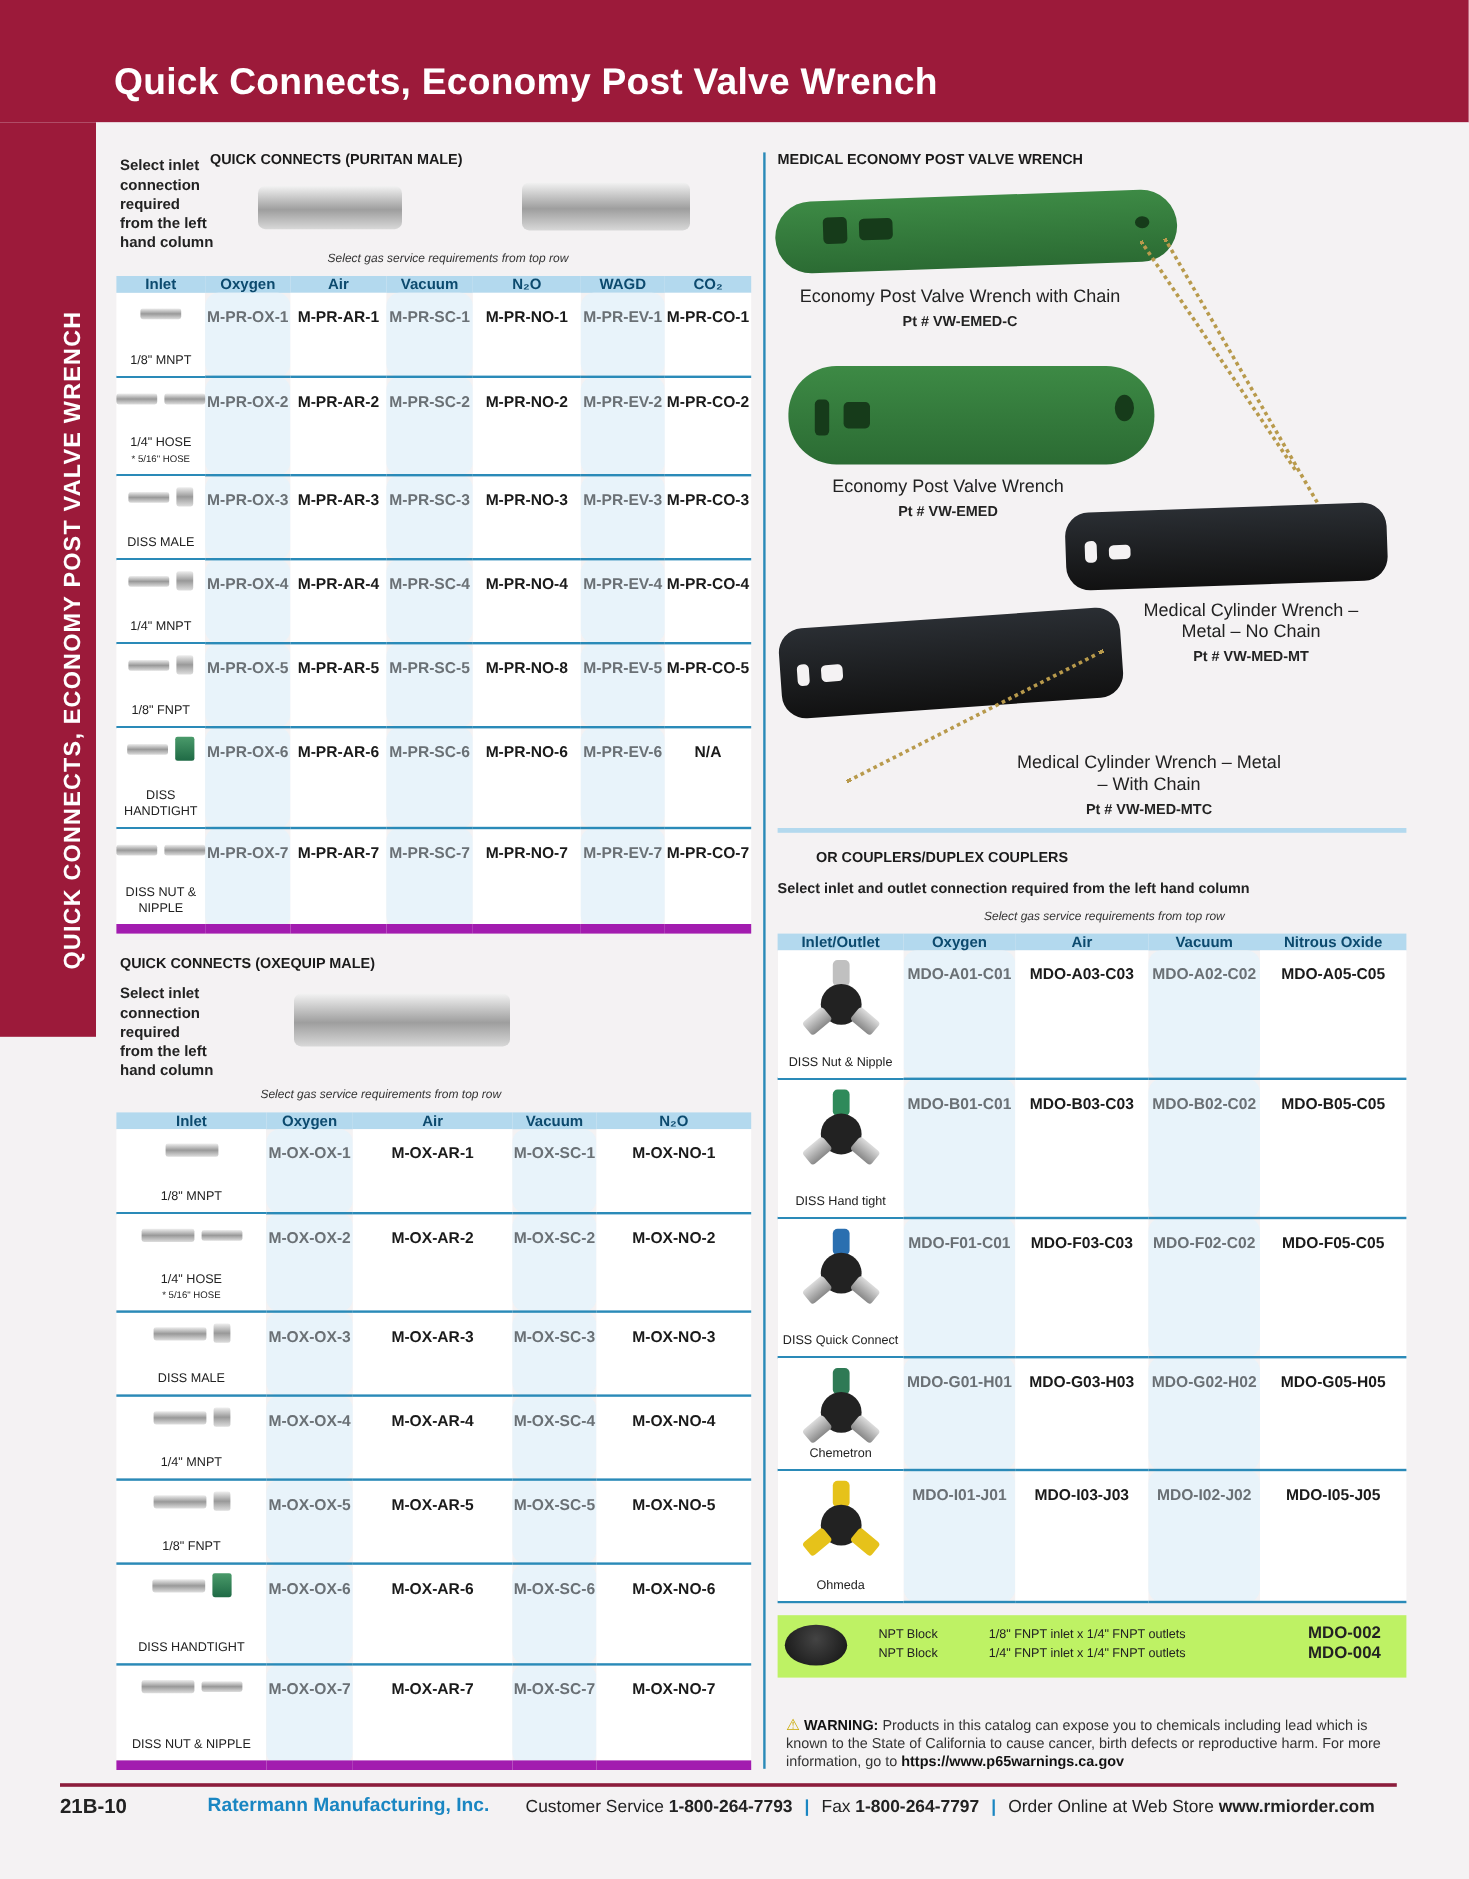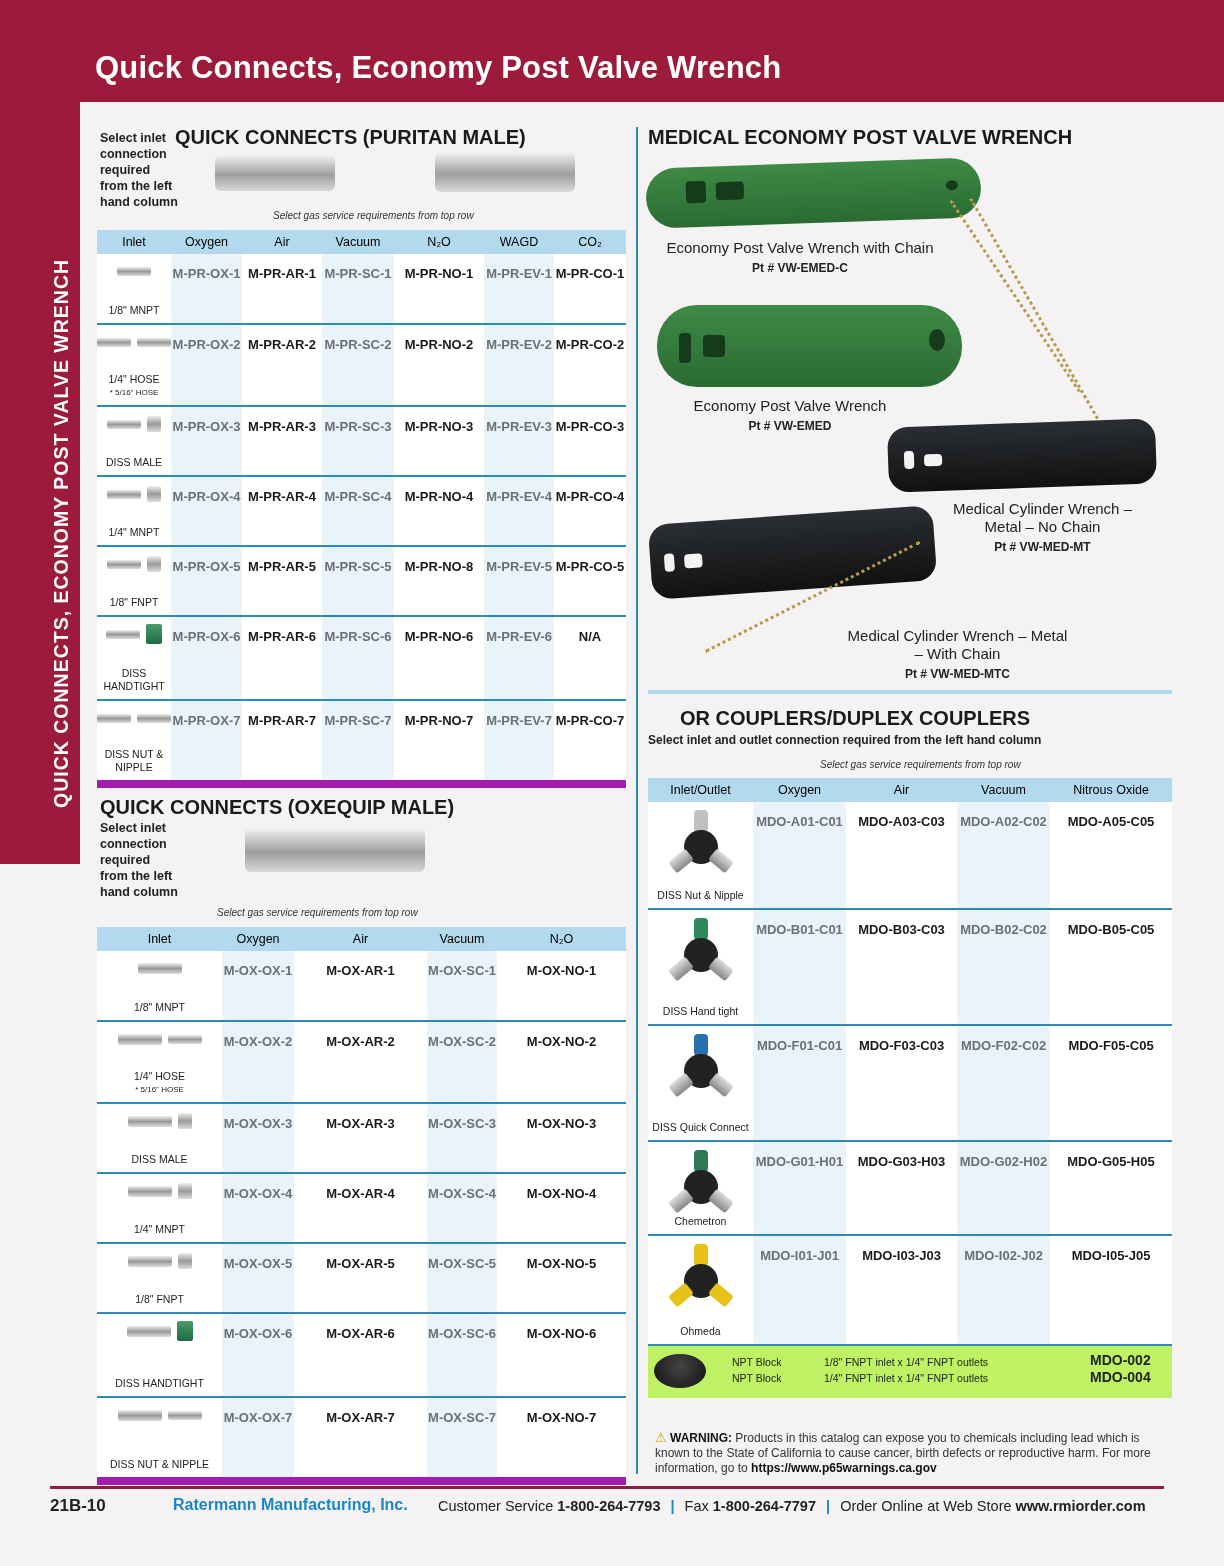--- a/index.html
+++ b/index.html
@@ -4,26 +4,26 @@
 <style>
   * { box-sizing: border-box; margin: 0; padding: 0; }
   body { width: 1224px; height: 1566px; background: #f4f2f3; font-family: "Liberation Sans", sans-serif; color: #222; position: relative; overflow: hidden; }
   .top-banner { position: absolute; left: 0; top: 0; width: 1224px; height: 102px; background: #9c1a3a; }
   .page-title { position: absolute; left: 95px; top: 50px; color: #fff; font-weight: bold; font-size: 31px; letter-spacing: 0.2px; }
   .side-band { position: absolute; left: 0; top: 102px; width: 80px; height: 762px; background: #9c1a3a; }
   .side-text { position: absolute; left: 50px; top: 808px; transform-origin: 0 0; transform: rotate(-90deg); white-space: nowrap; color: #fff; font-weight: bold; font-size: 19.5px; letter-spacing: 1px; }
   .content { position: absolute; left: 80px; top: 102px; width: 1144px; height: 1380px; background: #f4f2f3; }
   .divider { position: absolute; left: 636px; top: 127px; width: 2px; height: 1347px; background: #2a8ab8; }
 
-  .sec-title { position: absolute; font-weight: bold; font-size: 20px; color: #1a1a1a; }
+  .sec-title { position: absolute; font-weight: bold; font-size: 12px; color: #1a1a1a; }
   .select-inlet { position: absolute; font-weight: bold; font-size: 12.5px; line-height: 16px; color: #222; width: 80px; }
   .italic-hint { position: absolute; font-style: italic; font-size: 10px; color: #333; }
 
   table.grid { position: absolute; border-collapse: collapse; table-layout: fixed; }
-  table.grid th { background: #b3d9ee; font-weight: normal; font-size: 12.5px; height: 24px; text-align: center; color: #000000; }
+  table.grid th { background: #b3d9ee; font-weight: bold; font-size: 12.5px; height: 14px; text-align: center; color: #0c4a6e; }
   table.grid td { vertical-align: top; text-align: center; font-weight: bold; font-size: 13px; padding-top: 12px; border-bottom: 2px solid #2a8ab8; }
   table.grid tr:last-child td { border-bottom: 8px solid #a21caf; }
   table.grid td.alt { background: #e8f3fa; color: #6a7075; border-radius: 11px; }
   table.grid td.std { background: #fff; color: #1a1a1a; }
   table.grid td.inlet { background: #fff; position: relative; padding-top: 6px; }
   .inlet-pic { display: flex; justify-content: center; align-items: center; gap: 6px; height: 22px; }
   .inlet-label { position: absolute; bottom: 6px; left: 0; right: 0; text-align: center; font-weight: normal; font-size: 10.5px; color: #222; line-height: 13px; }
   .inlet-label small { display: block; font-size: 8px; }
 
   .fit { display: inline-block; height: 10px; background: linear-gradient(#eee,#999,#ddd); border-radius: 2px; }

